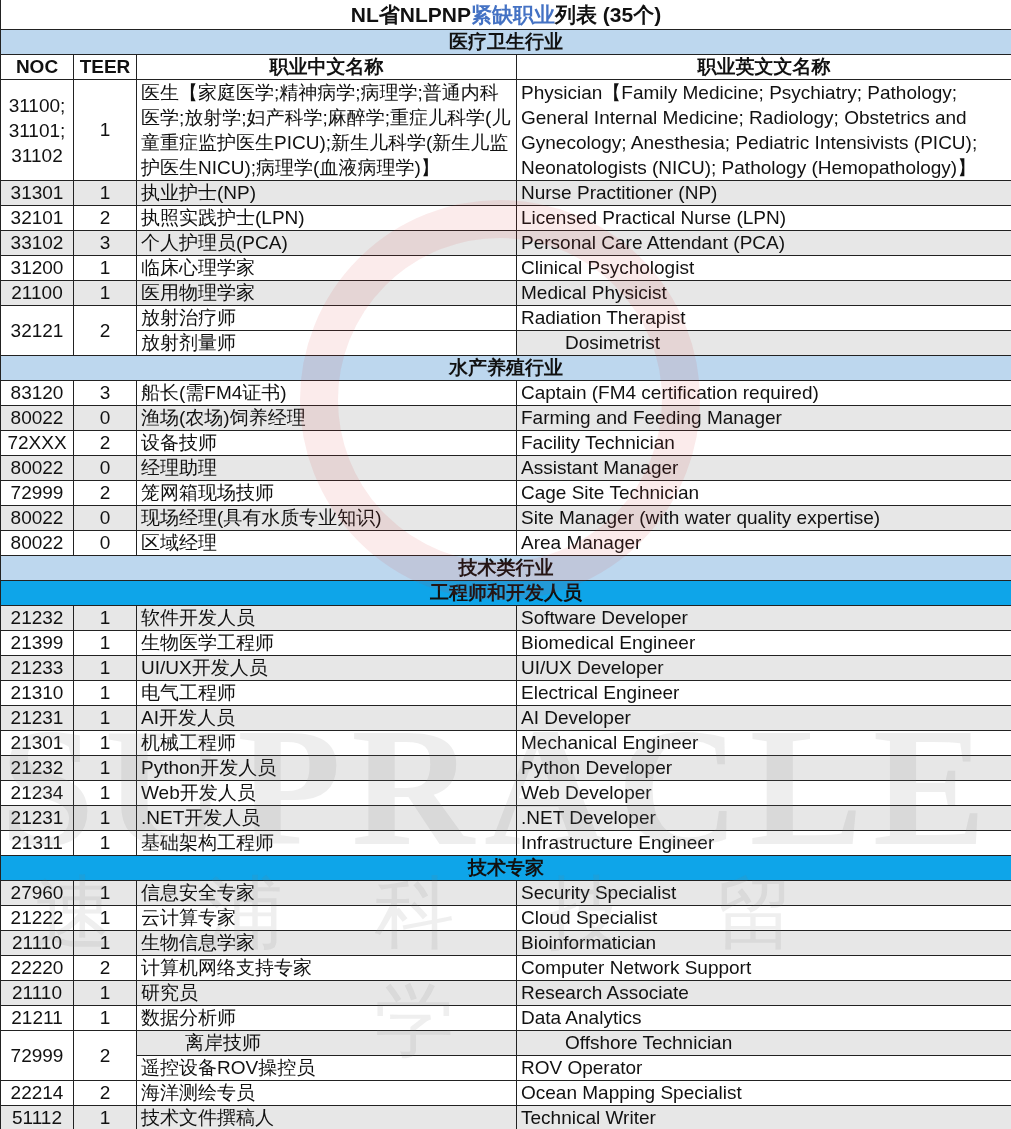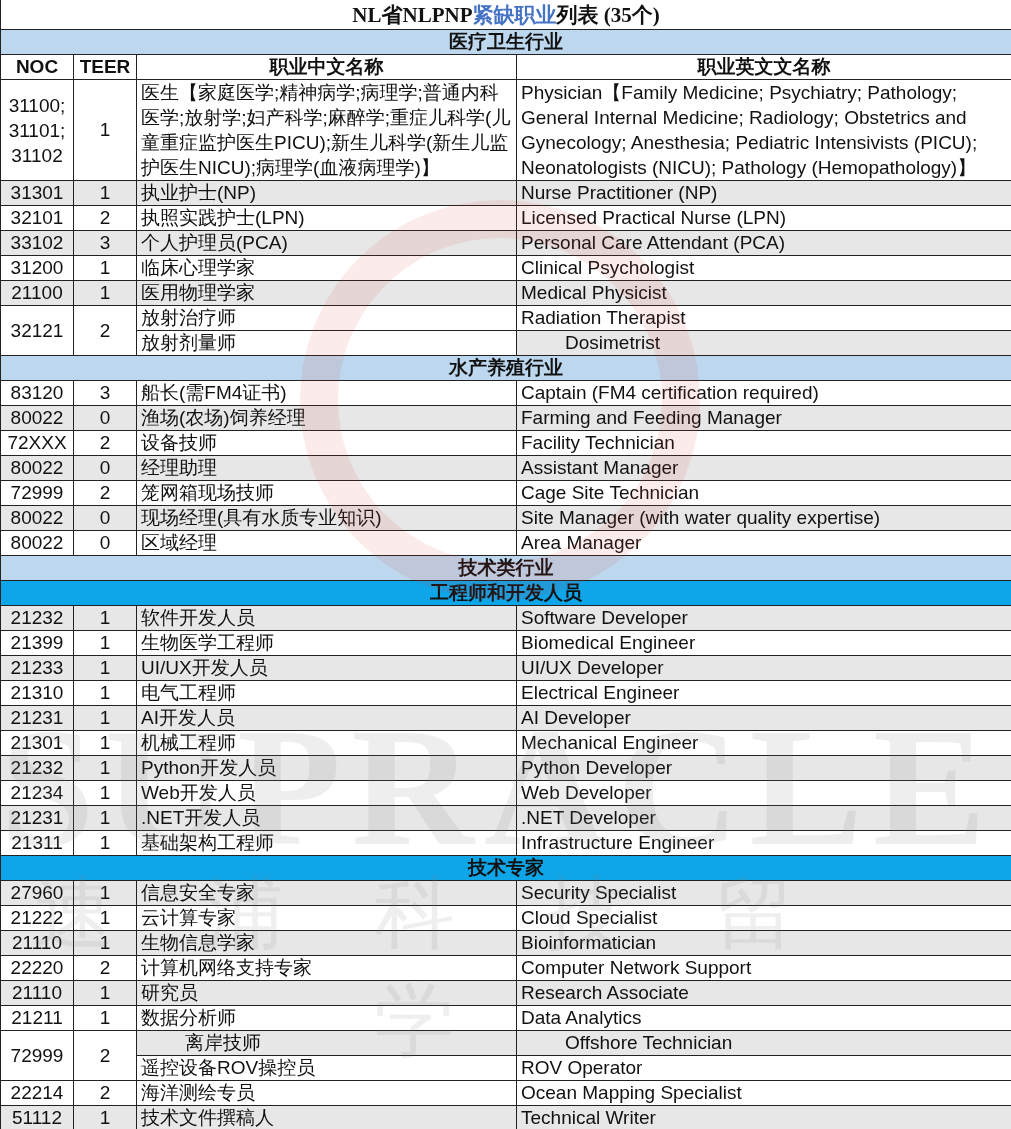--- a/index.html
+++ b/index.html
@@ -10,21 +10,21 @@
                border: 38px solid rgba(220,60,60,0.10); box-sizing: border-box; }
   .wm-text { left: 0; top: 690px; width: 917px; text-align: center; font-family: "Liberation Serif", serif;
              font-weight: bold; font-size: 170px; letter-spacing: 10px; color: rgba(120,120,120,0.13); }
   .wm-cn { left: 0; top: 860px; width: 919px; text-align: center; font-family: "DejaVu Serif", serif;
            font-size: 80px; letter-spacing: 90px; color: rgba(120,120,120,0.12); }
   table { position: absolute; left: 0; top: 0; border-collapse: collapse; width: 1011px; table-layout: fixed; z-index: 1; }
   td { border: 1px solid #222; padding: 0 4px; height: 24px; font-size: 19px; line-height: 24px;
        white-space: nowrap; overflow: hidden; vertical-align: middle; }
   td.c { text-align: center; }
   td.l { text-align: left; }
-  .title td { height: 29px; font-weight: bold; font-size: 21px; text-align: center; background: #fff; border-top: none; font-family: Liberation Serif, serif; }
+  .title td { height: 29px; font-weight: bold; font-size: 21px; text-align: center; background: #fff; border-top: none; }
   .title .accent { color: #4472C4; }
   .section td { background: #BDD7EE; font-weight: bold; font-size: 19px; text-align: center; margin-top: 8px; }
   .subsection td { background: #0ea5e9; font-weight: bold; font-size: 19px; text-align: center; }
   .colhdr td { font-weight: bold; font-size: 19px; text-align: center; background: #fff; }
   .g { background: #E7E7E7; padding-left: 48px; }
   .w { background: #ffffff; }
   td.multi { white-space: normal; line-height: 25px; height: 99px; }
 </style>
 </head>
 <body>

